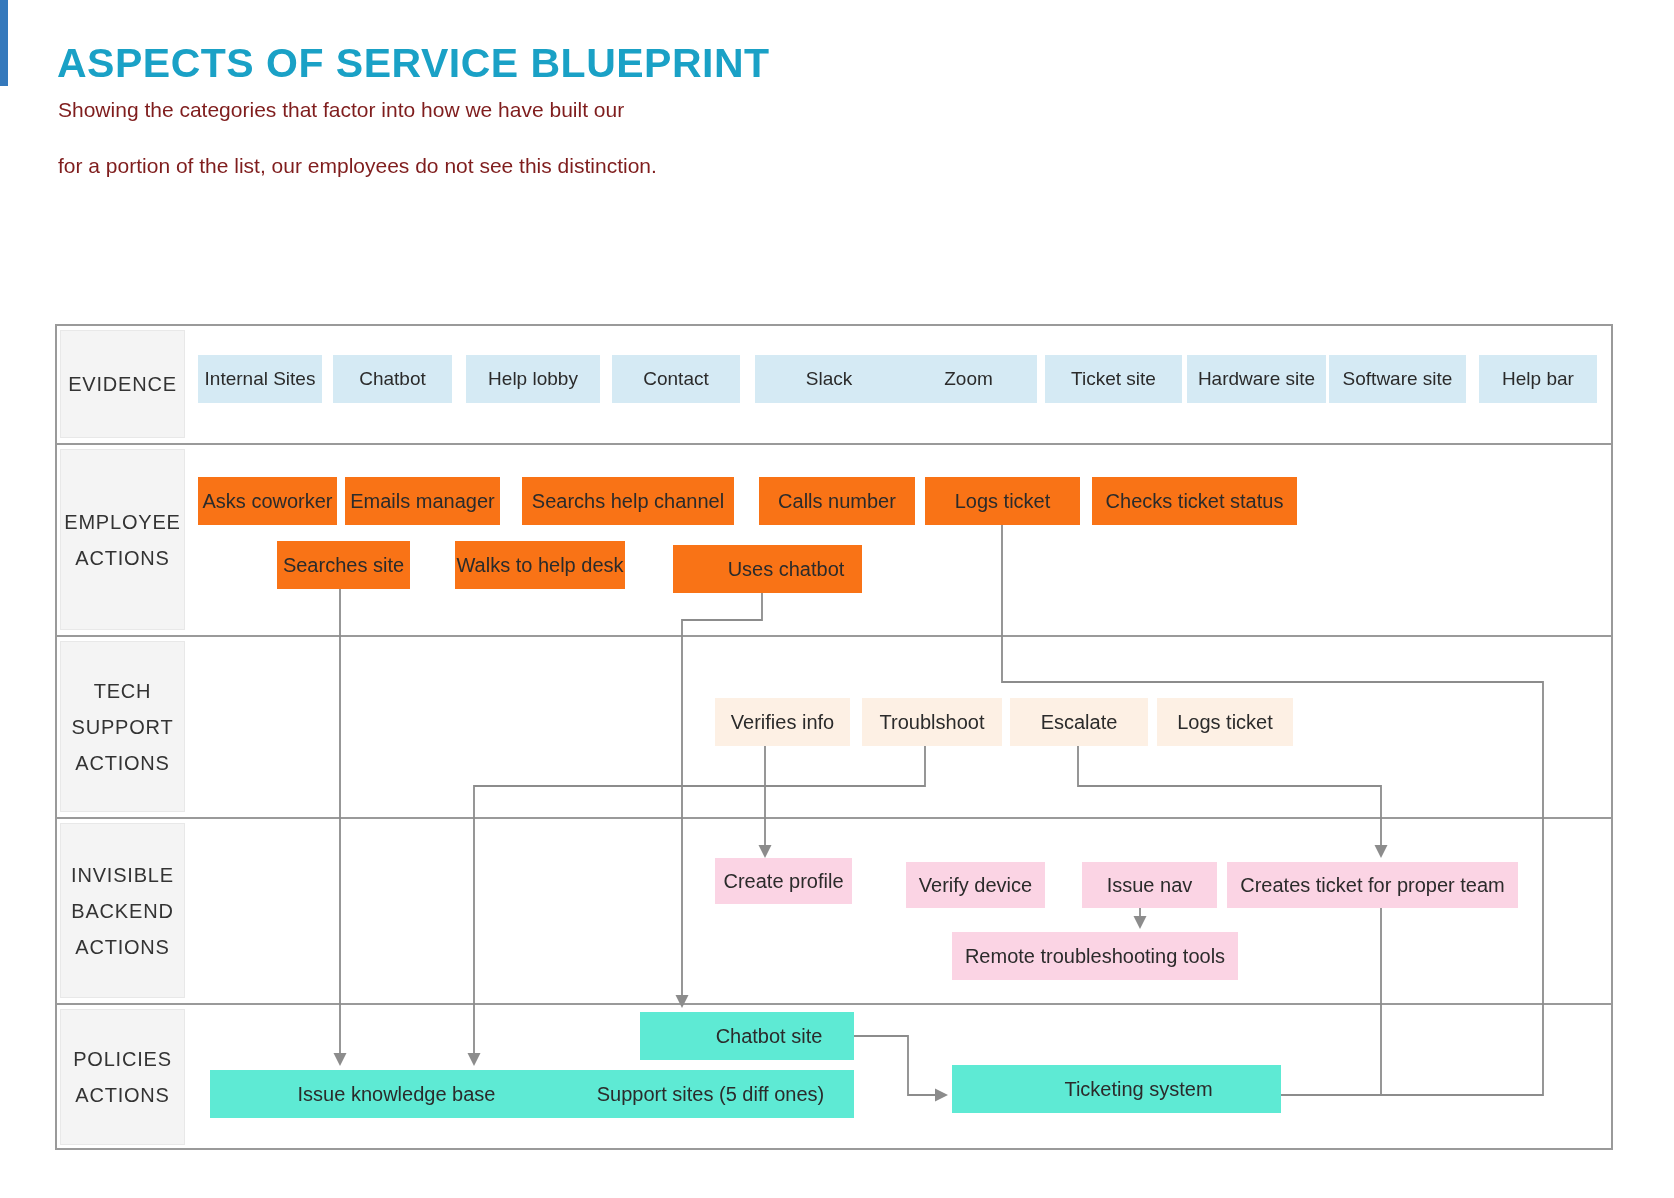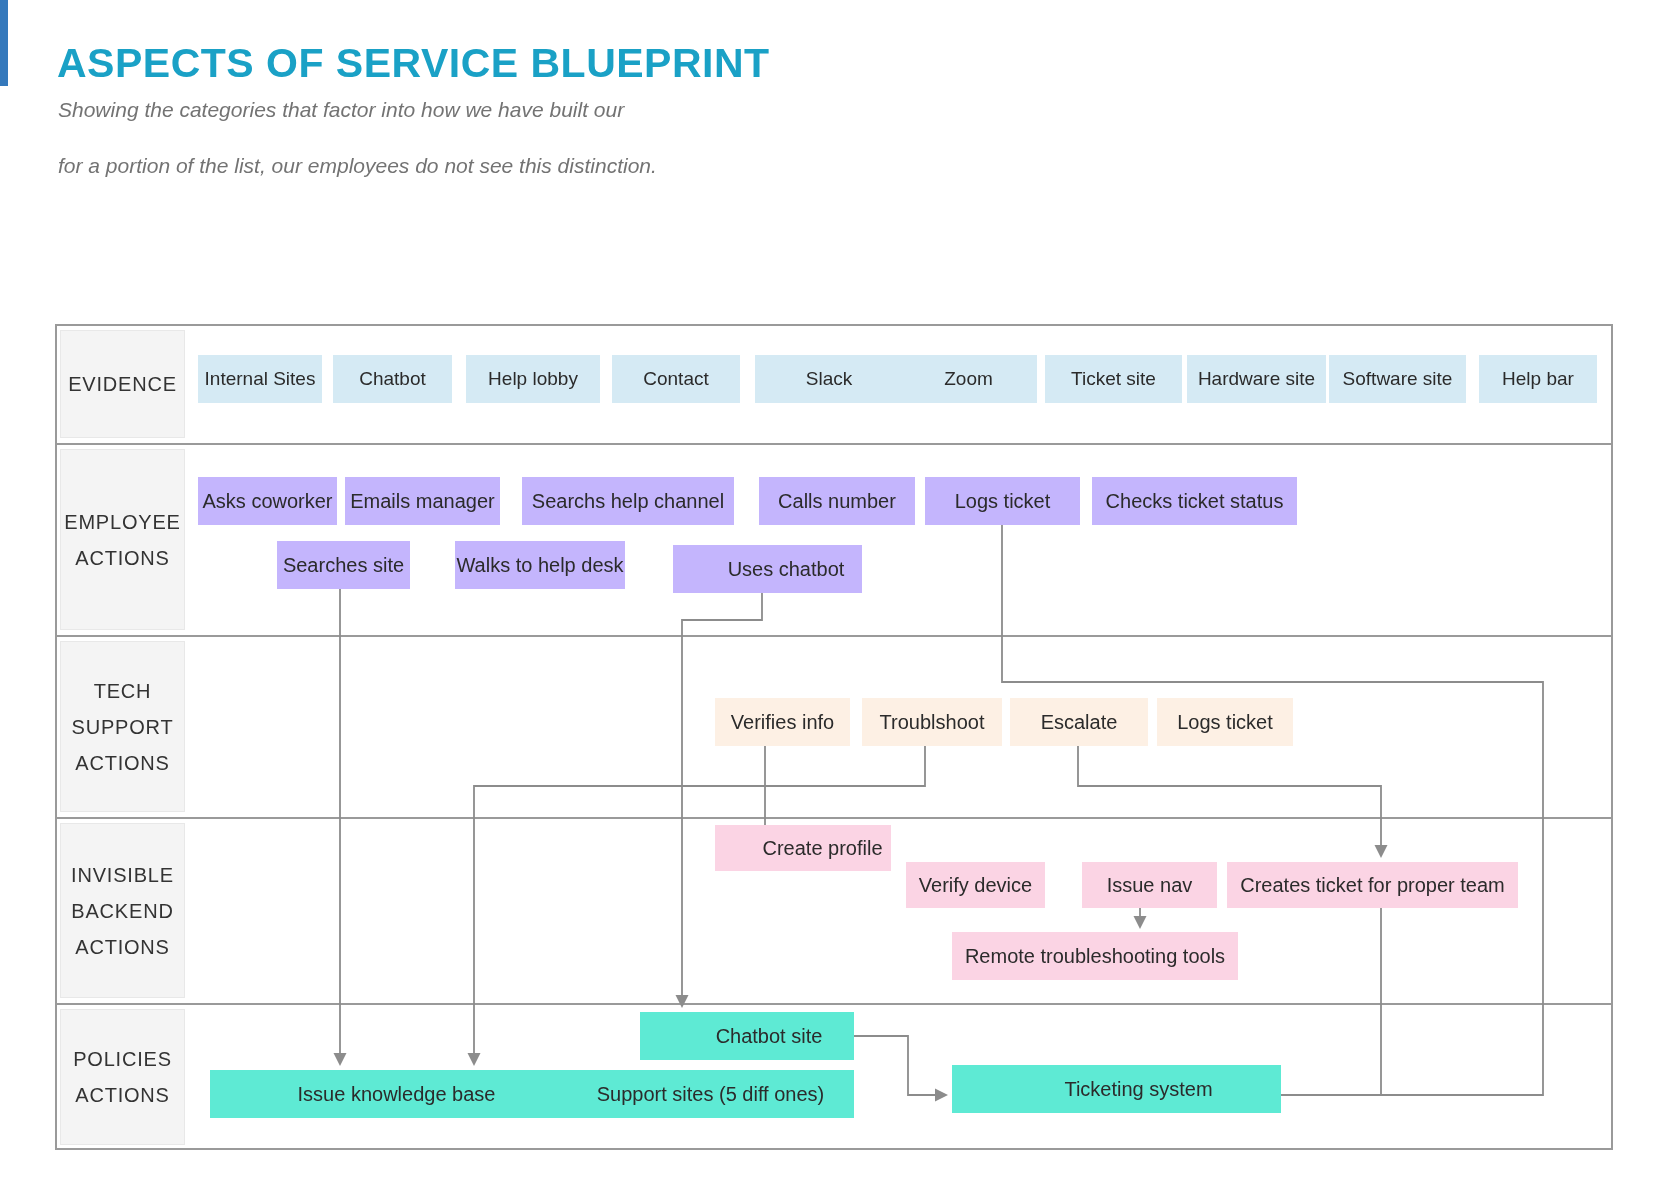--- a/index.html
+++ b/index.html
@@ -1,31 +1,31 @@
 <!DOCTYPE html>
 <html><head>
 <meta charset="utf-8">
 <style>
   html,body{margin:0;padding:0;background:#ffffff;}
   body{width:1674px;height:1198px;position:relative;overflow:hidden;
        font-family:"Liberation Sans","DejaVu Sans",sans-serif;color:#262626;}
   #corner-strip{position:absolute;left:0;top:0;width:8px;height:86px;background:#3579bc;}
   #page-title{position:absolute;left:57px;top:40px;font-size:41px;font-weight:bold;
               letter-spacing:0.5px;color:#1aa1c6;}
-  #page-subtitle{position:absolute;left:58px;top:96px;font-size:21px;line-height:28px;color:#737373;font-style:italic;}
+  #page-subtitle{position:absolute;left:58px;top:96px;font-size:21px;line-height:28px;color:#7f1d1d;}
   #blueprint{position:absolute;left:55px;top:324px;width:1558px;height:826px;
              border:2px solid #9a9a9a;box-sizing:border-box;background:#ffffff;}
   .row-line{position:absolute;left:55px;width:1558px;height:2px;background:#9a9a9a;z-index:1;}
   .row-label-cell{position:absolute;background:#f4f4f4;border:1px solid #e8e8e8;z-index:2;
                   display:flex;flex-direction:column;justify-content:center;align-items:center;}
   .row-label-line{font-size:20px;letter-spacing:0.8px;color:#333;line-height:36px;text-align:center;}
   .node{position:absolute;display:flex;align-items:center;justify-content:center;
         font-size:20px;color:#2b2b2b;text-align:center;z-index:3;white-space:nowrap;}
   .node.evidence{background:#d5eaf4;font-size:19px;}
-  .node.employee{background:#c4b5fd;}
+  .node.employee{background:#f97316;}
   .node.tech{background:#fdf0e4;}
   .node.backend{background:#fbd4e4;}
   .node.policy{background:#5eead4;padding-left:44px;}
   #connector-layer{position:absolute;left:0;top:0;width:1674px;height:1198px;z-index:2;pointer-events:none;}
 </style>
 </head>
 <body>
 
 <div id="corner-strip"></div>
 
@@ -103,21 +103,21 @@
     <div class="node employee" style="left: 759px; top: 477px; width: 156px; height: 48px;">Calls number</div>
     <div class="node employee" style="left: 925px; top: 477px; width: 155px; height: 48px;">Logs ticket</div>
     <div class="node employee" style="left: 1092px; top: 477px; width: 205px; height: 48px;">Checks ticket status</div>
     <div class="node employee" style="left: 277px; top: 541px; width: 133px; height: 48px;">Searches site</div>
     <div class="node employee" style="left: 455px; top: 541px; width: 170px; height: 48px;">Walks to help desk</div>
     <div class="node employee" style="left: 673px; top: 545px; width: 152px; height: 48px; padding-left: 37px;">Uses chatbot</div>
     <div class="node tech" style="left: 715px; top: 698px; width: 135px; height: 48px;">Verifies info</div>
     <div class="node tech" style="left: 862px; top: 698px; width: 140px; height: 48px;">Troublshoot</div>
     <div class="node tech" style="left: 1010px; top: 698px; width: 138px; height: 48px;">Escalate</div>
     <div class="node tech" style="left: 1157px; top: 698px; width: 136px; height: 48px;">Logs ticket</div>
-    <div class="node backend" style="left: 715px; top: 825px; width: 137px; height: 46px; padding-left: 39px;">Create profile</div>
+    <div class="node backend" style="left: 715px; top: 858px; width: 137px; height: 46px;">Create profile</div>
     <div class="node backend" style="left: 906px; top: 862px; width: 139px; height: 46px;">Verify device</div>
     <div class="node backend" style="left: 1082px; top: 862px; width: 135px; height: 46px;">Issue nav</div>
     <div class="node backend" style="left: 1227px; top: 862px; width: 291px; height: 46px;">Creates ticket for proper team</div>
     <div class="node backend" style="left: 952px; top: 932px; width: 286px; height: 48px;">Remote troubleshooting tools</div>
     <div class="node policy" style="left: 640px; top: 1012px; width: 170px; height: 48px;">Chatbot site</div>
     <div class="node policy" style="left: 210px; top: 1070px; width: 285px; height: 48px;">Issue knowledge base</div>
     <div class="node policy" style="left: 523px; top: 1070px; width: 287px; height: 48px;">Support sites (5 diff ones)</div>
     <div class="node policy" style="left: 952px; top: 1065px; width: 285px; height: 48px;">Ticketing system</div>
   </div>
 

